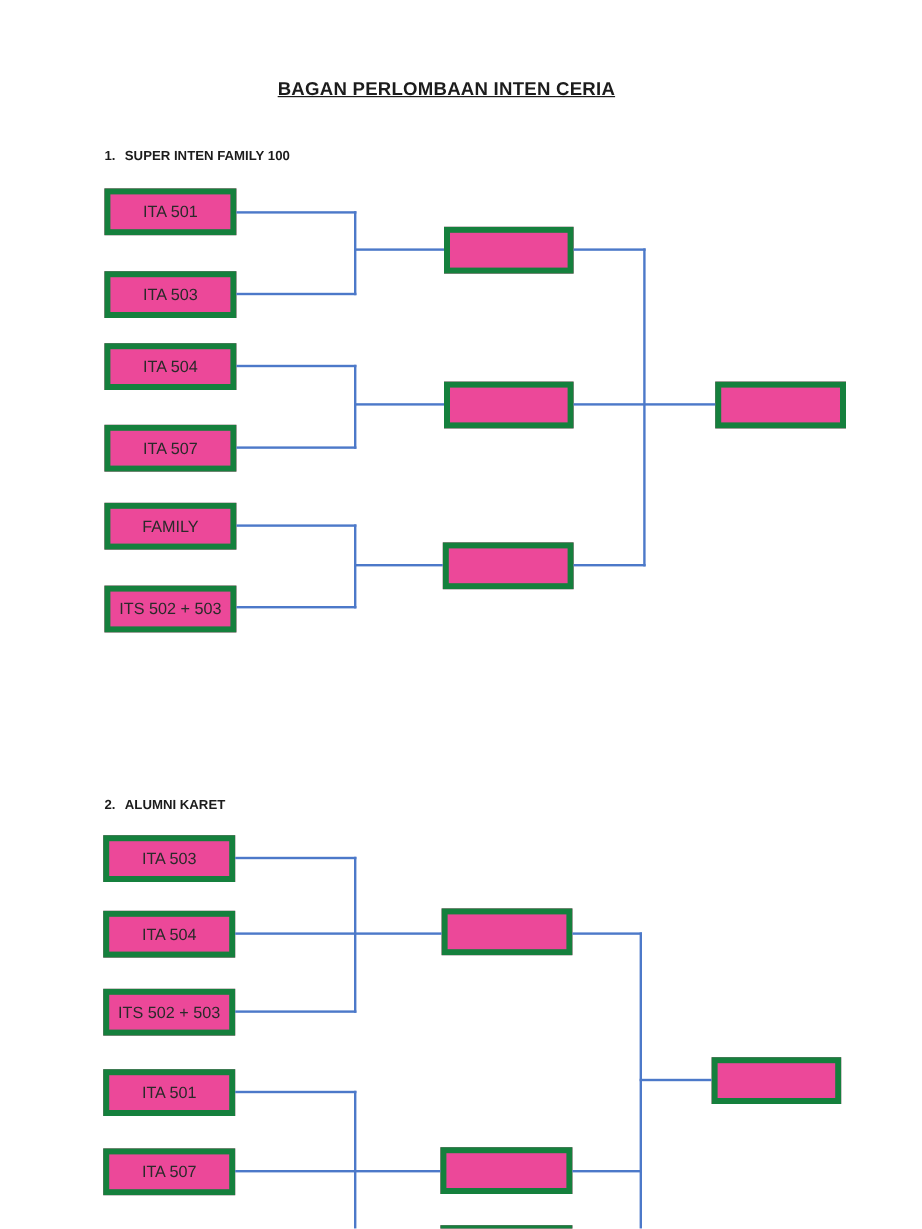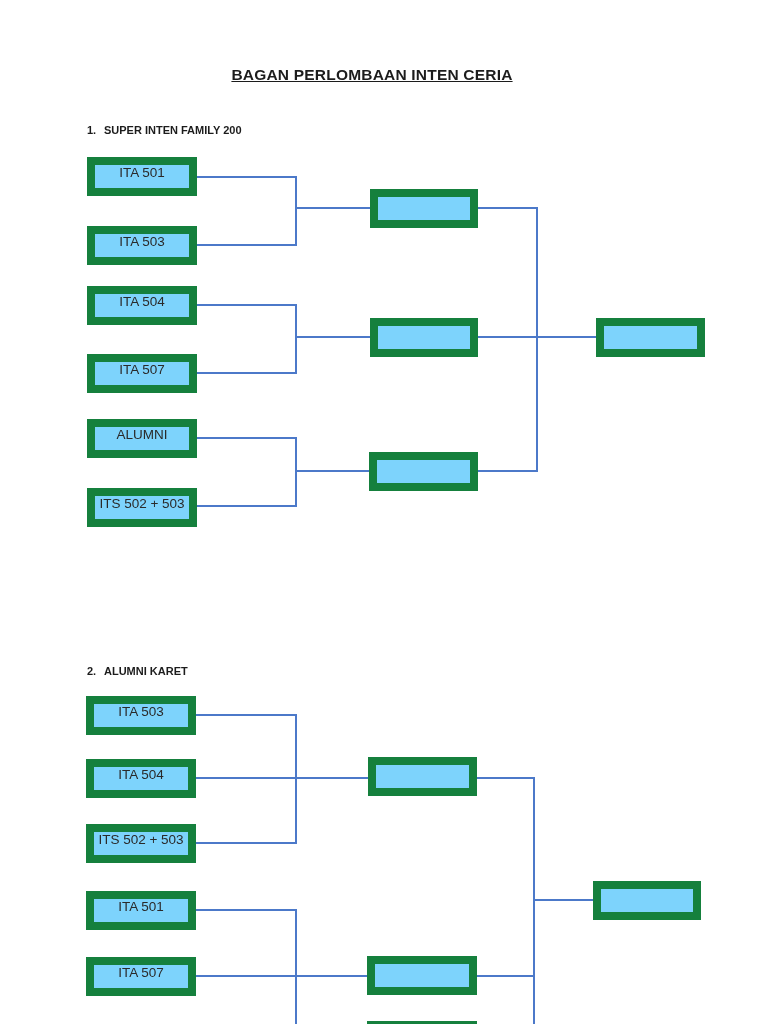--- a/index.html
+++ b/index.html
@@ -25,60 +25,61 @@
     position:absolute;
     display:flex;
     font-size:11px;
     font-weight:bold;
     color:#1c1c1c;
   }
   .section-heading .num{display:inline-block;min-width:17px;}
   .box{
     position:absolute;
     height:39px;
-    border:8px solid #15803d;
-    background:#7dd3fc;
+    border:5px solid #15803d;
+    background:#ec4899;
     box-sizing:border-box;
     display:flex;
+    align-items:center;
     justify-content:center;
   }
   .box span{
     font-size:13.5px;
     color:#2a2a2a;
     white-space:nowrap;
   }
   .hl{position:absolute;height:2px;background:#4c79c9;}
   .vl{position:absolute;width:2px;background:#4c79c9;}
 </style>
 </head>
 <body>
 
 <div class="page">
 
   <div class="doc-title">BAGAN PERLOMBAAN INTEN CERIA</div>
 
   <div class="section-heading" style="left:87px;top:124px;">
     <span class="num">1.</span>
-    <span>SUPER INTEN FAMILY 200</span>
+    <span>SUPER INTEN FAMILY 100</span>
   </div>
 
   <div class="box" style="left:87px;top:157px;width:110px;">
     <span>ITA 501</span>
   </div>
   <div class="box" style="left:87px;top:226px;width:110px;">
     <span>ITA 503</span>
   </div>
   <div class="box" style="left:87px;top:286px;width:110px;">
     <span>ITA 504</span>
   </div>
   <div class="box" style="left:87px;top:354px;width:110px;">
     <span>ITA 507</span>
   </div>
   <div class="box" style="left:87px;top:419px;width:110px;">
-    <span>ALUMNI</span>
+    <span>FAMILY</span>
   </div>
   <div class="box" style="left:87px;top:488px;width:110px;">
     <span>ITS 502 + 503</span>
   </div>
 
   <div class="box" style="left:370px;top:189px;width:108px;"></div>
   <div class="box" style="left:370px;top:318px;width:108px;"></div>
   <div class="box" style="left:369px;top:452px;width:109px;"></div>
   <div class="box" style="left:596px;top:318px;width:109px;"></div>
 

